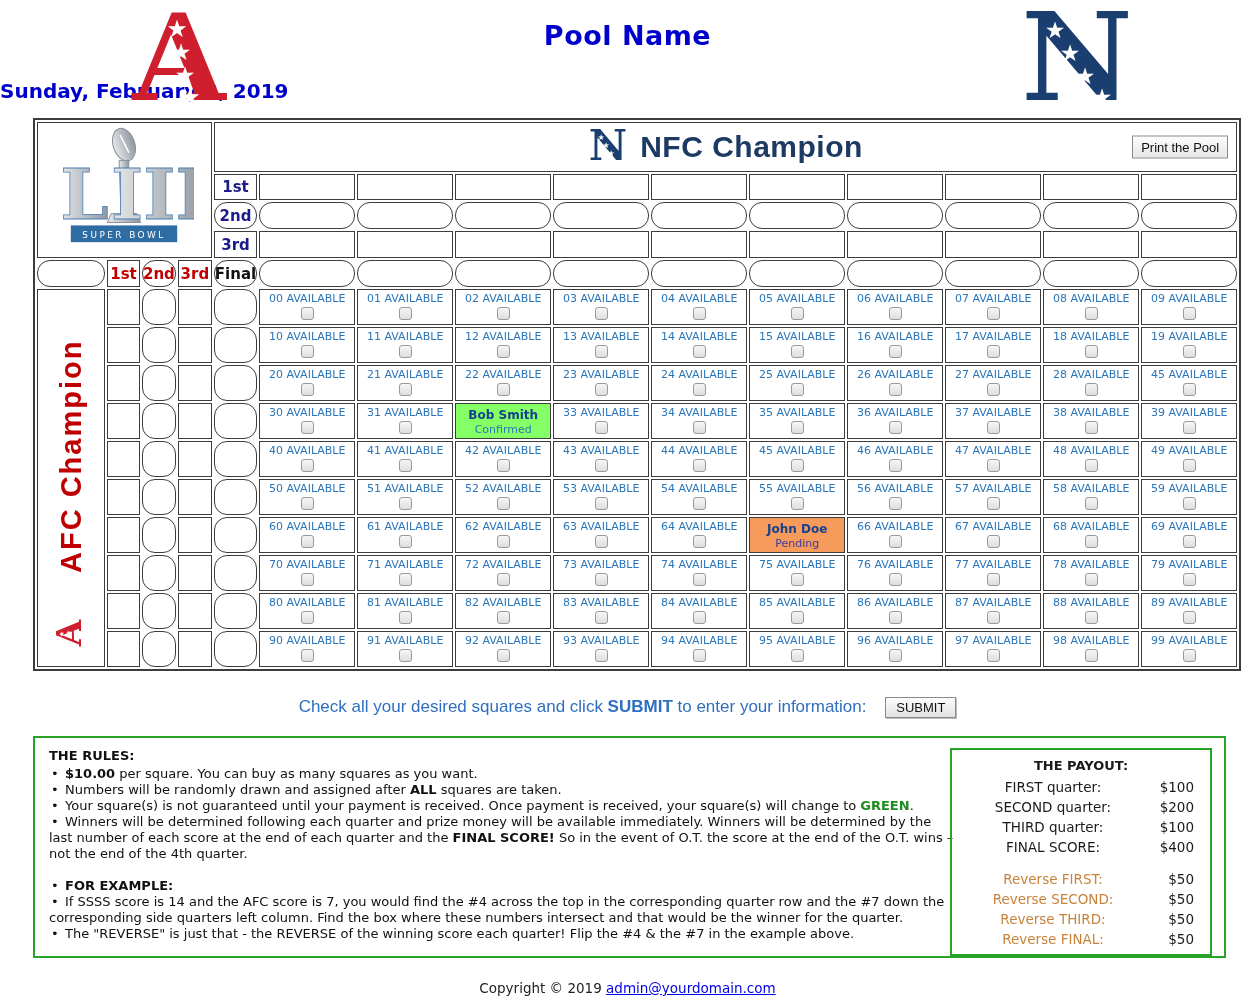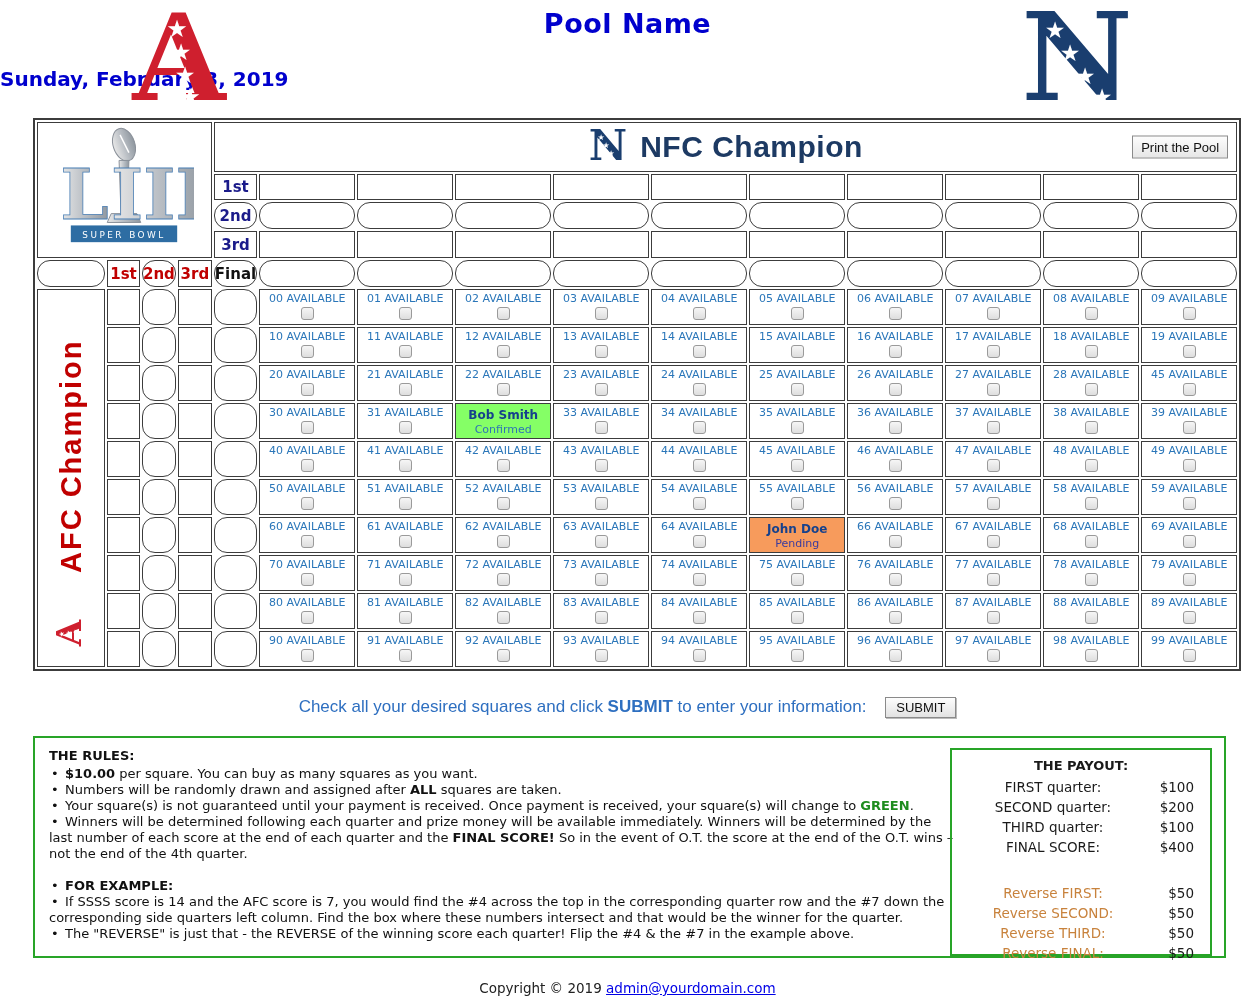--- a/index.html
+++ b/index.html
@@ -3,21 +3,21 @@
 <meta charset="utf-8">
 <style>
   * { box-sizing: border-box; }
   html,body { margin:0; padding:0; background:#fff; }
   body { width:1255px; font-family:"DejaVu Sans", sans-serif; color:#1a1a1a; }
 
   
   .top-header { position:relative; height:118px; }
   .afc-big-logo { position:absolute; left:113px; top:4px; }
   .nfc-big-logo { position:absolute; left:1008px; top:2px; }
-  .page-title { text-align:center; padding-top:8px; font-size:27px; font-weight:bold;
+  .page-title { text-align:center; padding-top:20px; font-size:27px; font-weight:bold;
                 color:var(--title-blue); letter-spacing:.5px; }
   .page-date  { margin-top:28px; font-size:20px; font-weight:bold;
                 color:var(--title-blue); }
 
   
   table.pool { margin-left:33px; border-collapse:separate; border-spacing:2px;
                border:2px solid #3c3c3c; table-layout:fixed; }
   table.pool td, table.pool th { border:1px solid #3c3c3c; padding:0; background:#fff;
                text-align:center; vertical-align:middle; overflow:hidden; }
   .r-header td { height:48px; }
@@ -76,21 +76,21 @@
   .rule.gap { margin-top:16px; }
   .rule .bullet { display:inline-block; width:14px; margin-left:2px; }
   .rule .b { font-weight:bold; }
   .payout-box { position:absolute; top:10px; right:12px; width:262px; height:208px;
                 border:2px solid var(--rules-border-green); padding:8px 10px; }
   .payout-title { text-align:center; font-weight:bold; font-size:13px; margin-bottom:4px; }
   .payout-row { display:flex; line-height:20px; font-size:13.5px; }
   .payout-row .plabel { flex:1; text-align:center; }
   .payout-row .pvalue { width:56px; text-align:right; padding-right:6px; }
   .payout-row.reverse .plabel { color:var(--reverse-orange); }
-  .payout-row.first-reverse { margin-top:26px;align-items:flex-end; }
+  .payout-row.first-reverse { margin-top:12px;align-items:flex-end; }
 
   
   .footer { text-align:center; margin:22px 0 14px 0; font-size:13.5px; color:#222; }
   .footer a { color:var(--link-blue); text-decoration:underline; }
 </style>
 </head>
 <body>
 
 <div class="top-header">
   <div class="afc-big-logo">

